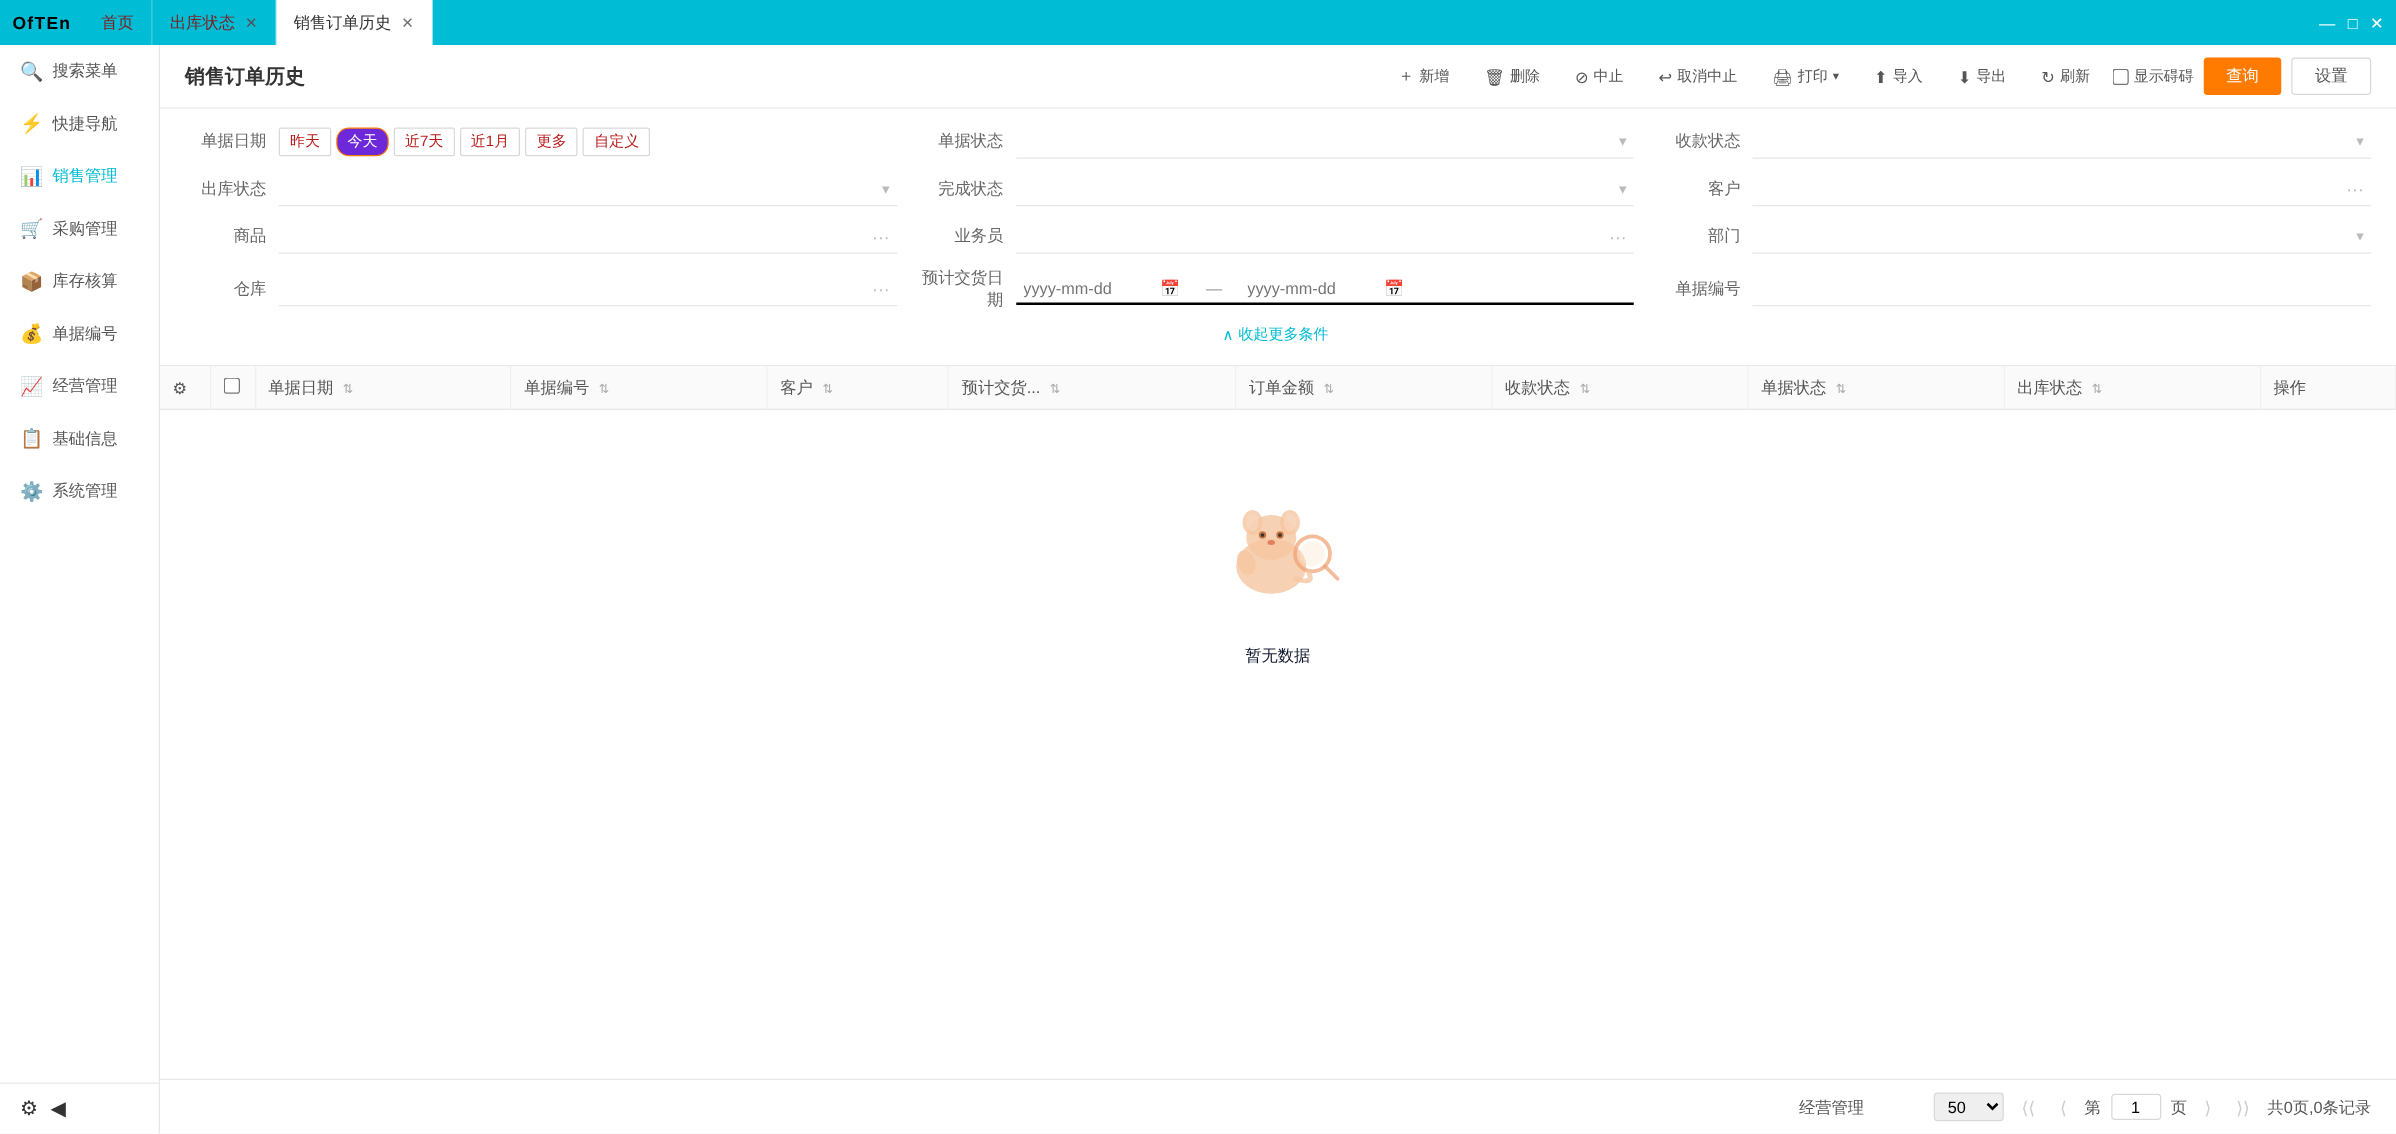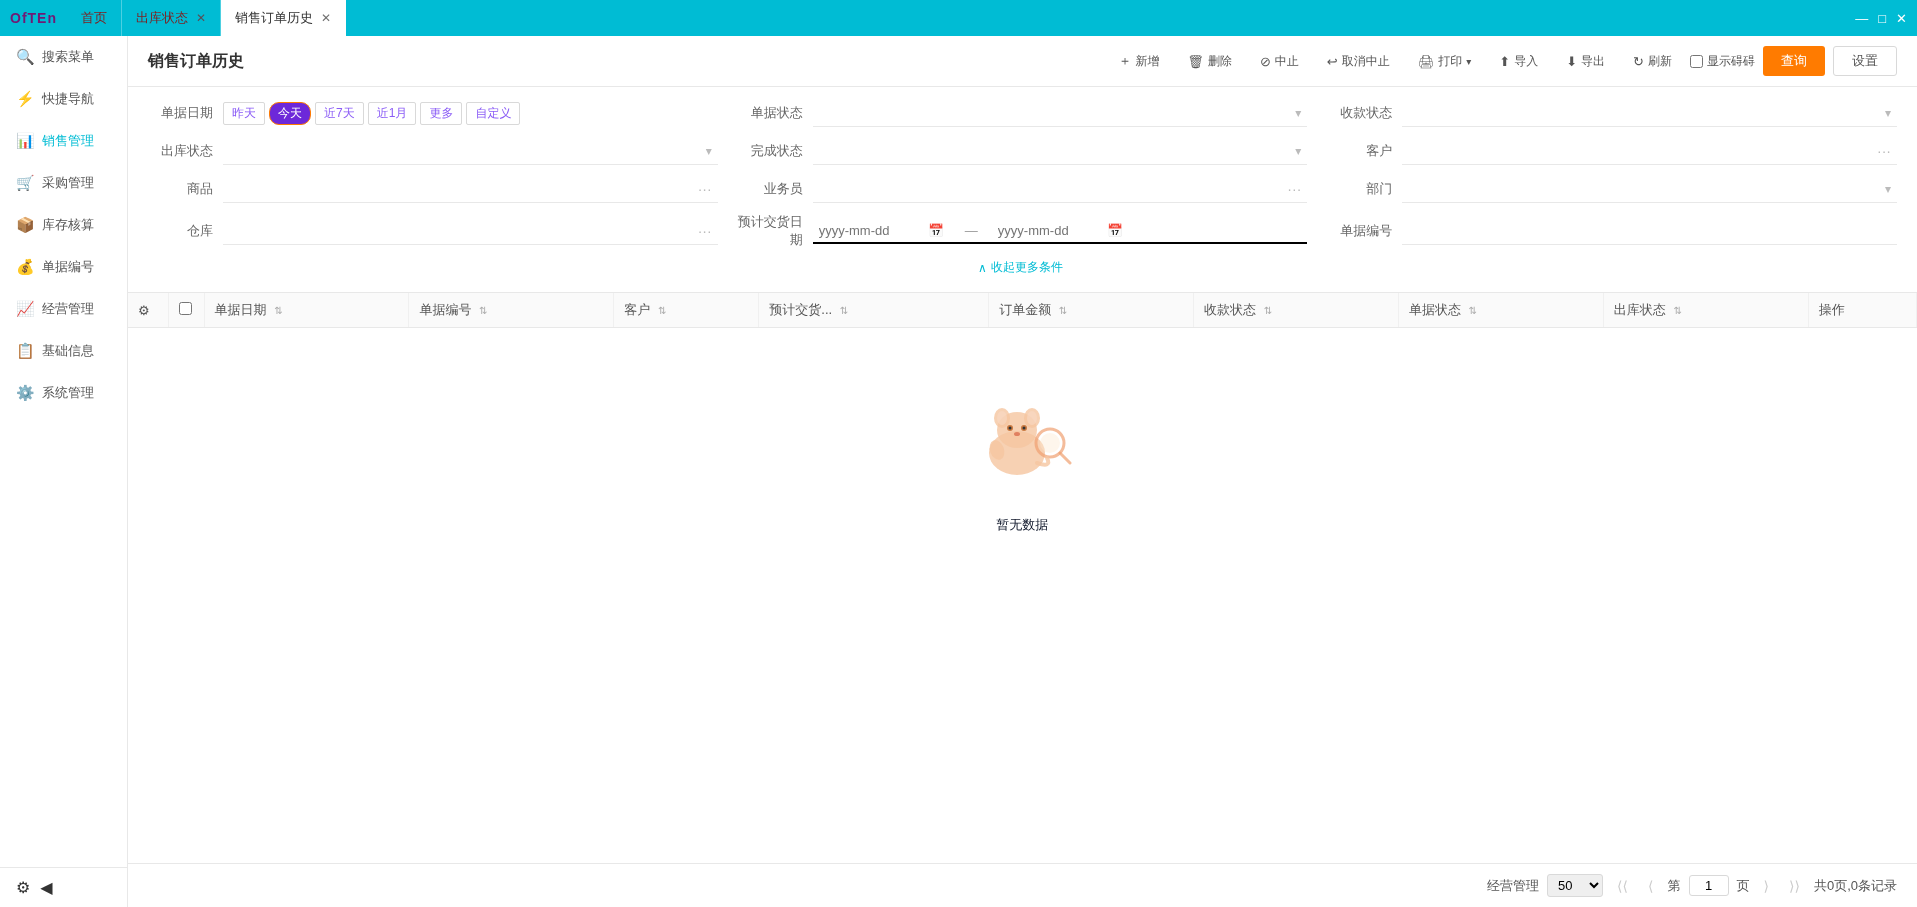--- a/index.html
+++ b/index.html
@@ -4,21 +4,21 @@
   <style>
     * { box-sizing: border-box; margin: 0; padding: 0; }
     body { font-family: 'Microsoft YaHei', Arial, sans-serif; font-size: 13px; background: #f5f5f5; color: #333; display: flex; flex-direction: column; height: 100vh; overflow: hidden; }
 
     
     .top-bar { background: #00bcd4; display: flex; align-items: center; height: 36px; padding: 0 10px; flex-shrink: 0; }
     .tab-item { display: flex; align-items: center; padding: 0 14px; height: 36px; color: #7f1d1d; font-size: 13px; cursor: pointer; border-right: 1px solid rgba(255,255,255,0.3); }
     .tab-item.active { background: #fff; color: #333; }
     .tab-close { margin-left: 8px; font-size: 12px; opacity: 0.7; cursor: pointer; }
     .top-bar-right { margin-left: auto; display: flex; align-items: center; gap: 10px; color: #fff; font-size: 13px; }
-    .top-logo { color: #701a75; font-weight: bold; font-size: 14px; margin-right: 10px; letter-spacing: 1px; }
+    .top-logo { color: #000000; font-weight: bold; font-size: 14px; margin-right: 10px; letter-spacing: 1px; }
 
     
     .main-layout { display: flex; flex: 1; overflow: hidden; }
 
     
     .sidebar { width: 128px; background: #fff; border-right: 1px solid #e8e8e8; display: flex; flex-direction: column; flex-shrink: 0; }
     .sidebar-item { display: flex; align-items: center; gap: 8px; padding: 12px 16px; cursor: pointer; font-size: 13px; color: #555; }
     .sidebar-item.active { color: #00bcd4; }
     .sidebar-icon { font-size: 15px; width: 18px; text-align: center; }
     .sidebar-bottom { margin-top: auto; border-top: 1px solid #e8e8e8; display: flex; align-items: center; padding: 10px 16px; gap: 10px; }
@@ -33,21 +33,21 @@
     .toolbar-btn { display: flex; align-items: center; gap: 4px; padding: 4px 10px; border: none; background: transparent; cursor: pointer; color: #555; font-size: 12px; }
     .toolbar-btn .btn-icon { font-size: 13px; }
     .btn-query { background: #ff7b00; color: #fff; border: none; padding: 6px 18px; border-radius: 3px; cursor: pointer; font-size: 13px; }
     .btn-set { background: #fff; color: #555; border: 1px solid #d9d9d9; padding: 5px 18px; border-radius: 3px; cursor: pointer; font-size: 13px; }
     .checkbox-label { display: flex; align-items: center; gap: 4px; font-size: 12px; color: #555; cursor: pointer; }
 
     
     .filter-area { background: #fff; padding: 12px 20px; border-bottom: 1px solid #e8e8e8; flex-shrink: 0; }
     .filter-label { width: 80px; color: #666; font-size: 13px; flex-shrink: 0; text-align: right; padding-right: 10px; }
     .date-quick { display: flex; align-items: center; gap: 4px; }
-    .date-btn { padding: 2px 8px; border-radius: 2px; border: 1px solid #d9d9d9; cursor: pointer; font-size: 12px; background: #fff; color: #8b5cf6; }
+    .date-btn { padding: 2px 8px; border-radius: 2px; border: 1px solid #d9d9d9; cursor: pointer; font-size: 12px; background: #fff; color: #b91c1c; }
     .date-btn.active { background: #6d28d9; color: #fff; border-color: #ff7b00; border-radius: 10px; }
     .date-range { font-size: 12px; color: #666; margin-top: 2px; }
     .collapse-row { display: flex; align-items: center; justify-content: center; padding: 4px 0; color: #00bcd4; cursor: pointer; font-size: 12px; }
     .collapse-row span { margin-right: 4px; }
     .filter-item { display: flex; align-items: center; }
     .filter-item .filter-label { width: 75px; }
     .filter-input-wrap { flex: 1; display: flex; align-items: center; border-bottom: 1px solid #e8e8e8; padding: 4px 6px; min-height: 28px; }
     .filter-input-wrap input { border: none; outline: none; font-size: 13px; color: #333; background: transparent; width: 100%; }
     .filter-input-wrap .dropdown-arrow { color: #bbb; font-size: 12px; margin-left: auto; cursor: pointer; }
     .filter-input-wrap .ellipsis-btn { color: #bbb; font-size: 14px; margin-left: auto; cursor: pointer; }
@@ -65,21 +65,21 @@
     .th-settings { width: 40px; text-align: center; }
     .th-checkbox { width: 36px; text-align: center; }
 
     
     .empty-state { display: flex; flex-direction: column; align-items: center; justify-content: center; padding: 60px 0; }
     .empty-icon { font-size: 60px; margin-bottom: 14px; }
     .empty-text { color: #0f172a; font-size: 13px; }
 
     
     .pagination { background: #fff; border-top: 1px solid #e8e8e8; padding: 10px 20px; display: flex; align-items: center; justify-content: flex-end; gap: 8px; flex-shrink: 0; font-size: 13px; color: #555; }
-    .page-size-select { border: 1px solid #d9d9d9; border-radius: 3px; padding: 2px 6px; font-size: 13px; }
+    .page-size-select { border: 1px solid #d9d9d9; border-radius: 3px; padding: 2px 6px; font-size: 13px; margin-left: 48px; }
     .page-btn { border: none; background: transparent; cursor: pointer; color: #555; font-size: 14px; padding: 2px 6px; }
     .page-btn:disabled { color: #ccc; cursor: default; }
     .page-input { width: 40px; border: 1px solid #d9d9d9; border-radius: 3px; text-align: center; padding: 2px 4px; font-size: 13px; }
   </style>
 </head>
 <body>
 
 <div class="top-bar">
   <span class="top-logo">OfTEn</span>
   <div class="tab-item">

